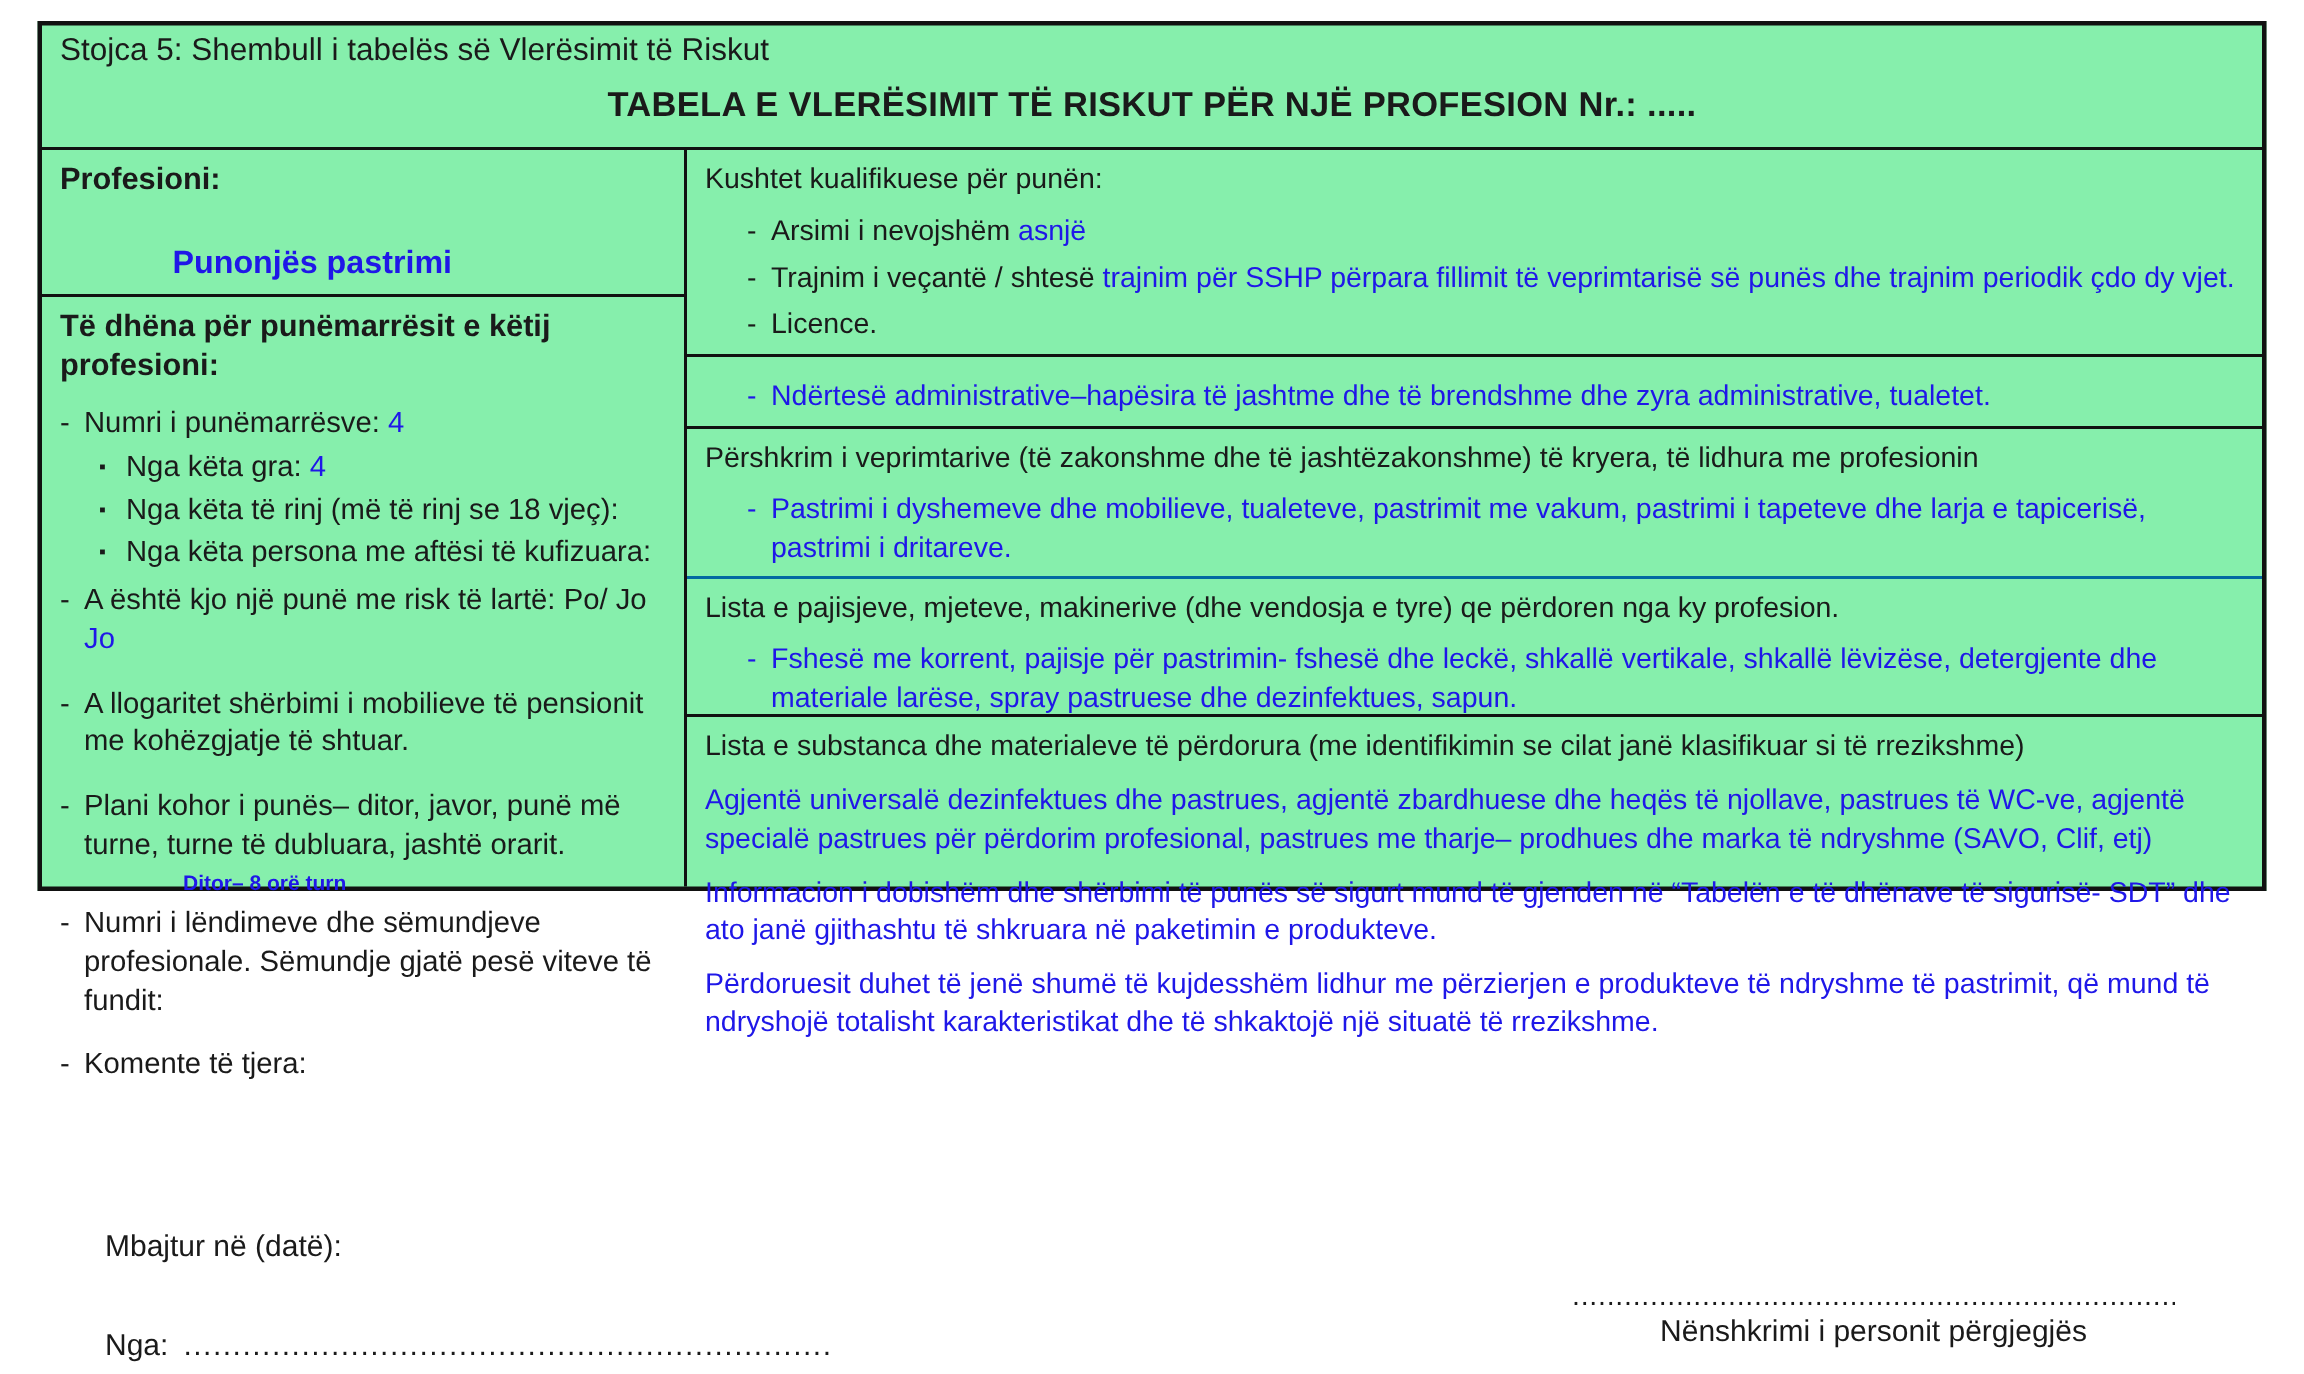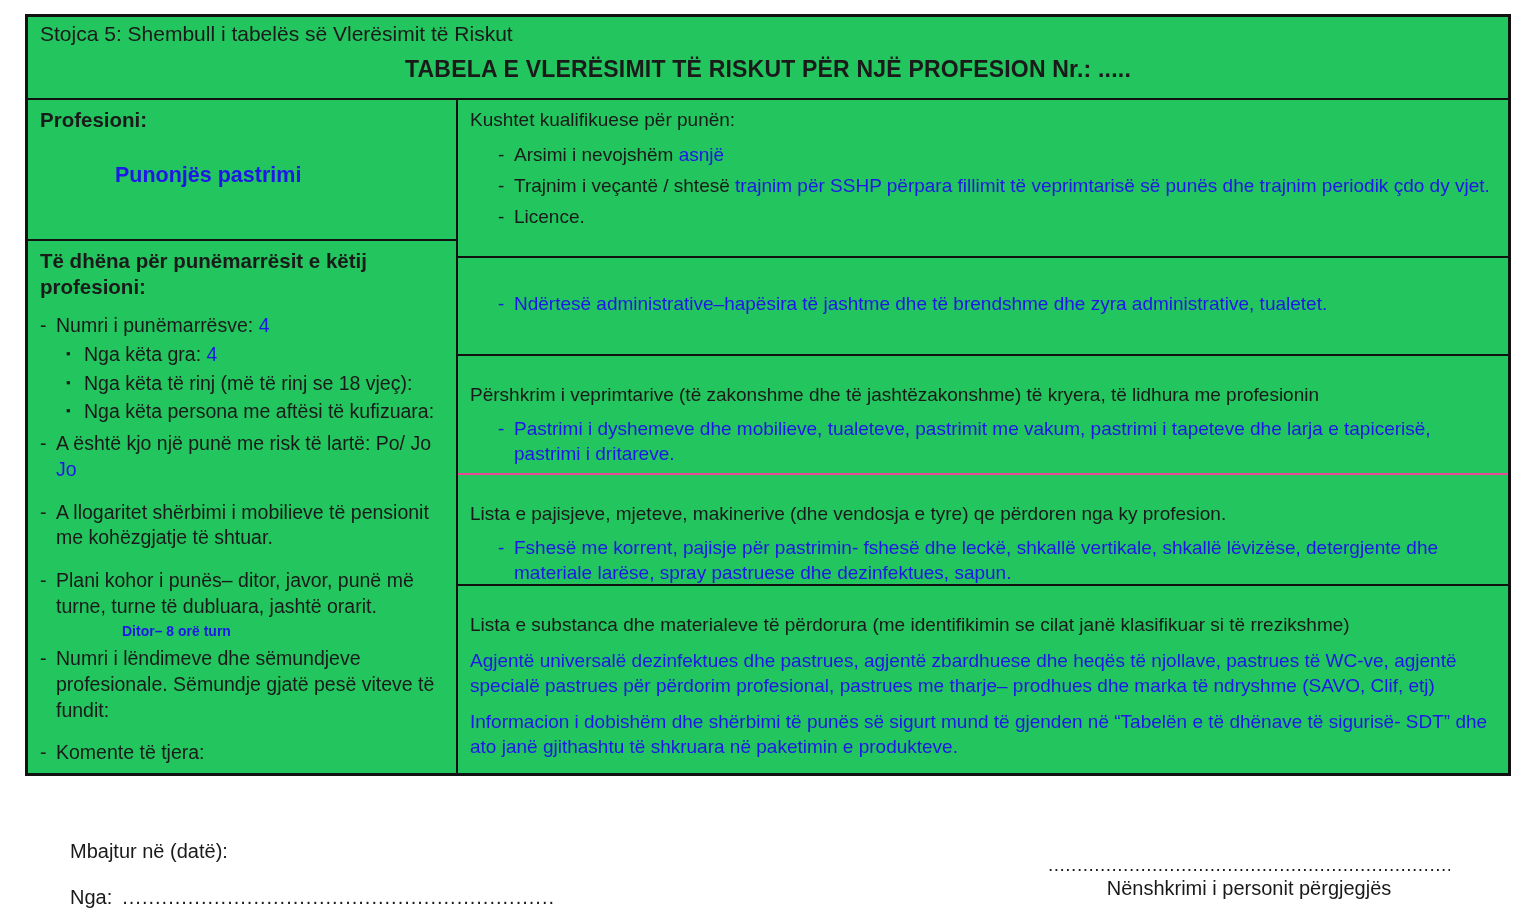--- a/index.html
+++ b/index.html
@@ -7,45 +7,45 @@
   body {
     width:1536px; height:916px; position:relative; overflow:hidden;
     font-family:"Liberation Sans","DejaVu Sans",sans-serif;
     color:#1a1a1a;
     -webkit-font-smoothing:antialiased;
   }
   .blue { color:#1F17E8; }
 
   
   .frame {
-    position:absolute; left:25px; top:14px; width:1486px; height:762px;
-    border:3px solid #111; background:#22c55e;
+    position:absolute; left:25px; top:14px; width:1486px; height:580px;
+    border:3px solid #111; background:#86efac;
     display:flex; flex-direction:column;
   }
   .caption-row {
     height:83px; border-bottom:2px solid #111; padding:5px 12px 0 12px;
     flex:0 0 auto;
   }
   .caption { font-size:21px; }
   .main-title {
     text-align:center; font-weight:bold; font-size:23px; margin-top:10px;
     letter-spacing:0.2px;
   }
   .cols { flex:1; display:flex; min-height:0; }
   .col-left {
     width:430px; flex:0 0 430px; border-right:2px solid #111;
     display:flex; flex-direction:column;
   }
-  .col-right { flex:1; display:flex; flex-direction:column; min-width:0;gap:19px; }
+  .col-right { flex:1; display:flex; flex-direction:column; min-width:0; }
   .cell { padding:7px 12px; font-size:19px; line-height:1.32; }
   .cell-profession { height:158px; border-bottom:2px solid #111; }
   .cell-workers { flex:1; font-size:19.5px; }
   .cell-qual { height:158px; border-bottom:2px solid #111; }
   .cell-workplaces { height:79px; border-bottom:2px solid #111; }
-  .cell-activities { height:100px; border-bottom:2px solid #ec4899; }
+  .cell-activities { height:100px; border-bottom:2px solid #0369a1; }
   .cell-equipment { height:92px; border-bottom:2px solid #111; }
   .cell-substances { flex:1; }
 
   .section-heading { font-size:19px; }
   .left-heading { font-weight:bold; font-size:20.5px; line-height:1.25; }
 
   .profession-value {
     margin:28px 0 0 75px; font-weight:bold; font-size:21.5px;
   }
 
@@ -65,21 +65,21 @@
   }
 
   .para { margin-top:11px; }
 
   .caret {
     display:inline-block; width:0; height:20px;
     border-left:2px solid #333; margin-right:1px; vertical-align:text-bottom;
   }
 
   
-  .footer-date { position:absolute; left:70px; top:840px; font-size:20px; }
+  .footer-date { position:absolute; left:70px; top:820px; font-size:20px; }
   .footer-by { position:absolute; left:70px; top:886px; font-size:20px; }
   .footer-by .dots { letter-spacing:1px; margin-left:10px; }
   .signature-block {
     position:absolute; left:1048px; top:854px; width:402px; text-align:center;
     font-size:19px;
   }
   .signature-block .dots { display:block; letter-spacing:0.5px; white-space:nowrap; overflow:hidden; }
   .signature-block .sig-label { display:block; margin-top:1px; font-size:20px; }
 </style>
 </head>
@@ -197,20 +197,21 @@
           <div class="bullet indent-1 blue" style="margin-top:9px;">
             <span class="dash">-</span>
             <span class="btext">Fshesë me korrent, pajisje për pastrimin- fshesë dhe leckë, shkallë vertikale, shkallë lëvizëse, detergjente dhe materiale larëse, spray pastruese dhe dezinfektues, sapun.</span>
           </div>
         </div>
 
         <div class="cell cell-substances">
           <div class="section-heading">Lista e substanca dhe materialeve të përdorura (me identifikimin se cilat janë klasifikuar si të rrezikshme)</div>
           <div class="para blue">Agjentë universalë dezinfektues dhe pastrues, agjentë zbardhuese dhe heqës të njollave, pastrues të WC-ve, agjentë specialë pastrues për përdorim profesional, pastrues me tharje– prodhues dhe marka të ndryshme (SAVO, Clif, etj)</div>
           <div class="para blue">Informacion i dobishëm dhe shërbimi të punës së sigurt mund të gjenden në “Tabelën e të dhënave të sigurisë- SDT” dhe ato janë gjithashtu të shkruara në paketimin e produkteve.</div>
+          <div class="para blue">Përdoruesit duhet të jenë shumë të kujdesshëm lidhur me përzierjen e produkteve të ndryshme të pastrimit, që mund të ndryshojë totalisht karakteristikat dhe të shkaktojë një situatë të rrezikshme.</div>
         </div>
 
       </div>
     </div>
   </div>
 
   <div class="footer-date">Mbajtur në (datë):</div>
 
   <div class="footer-by">
     <span>Nga:</span><span class="dots">..................................................................</span>

